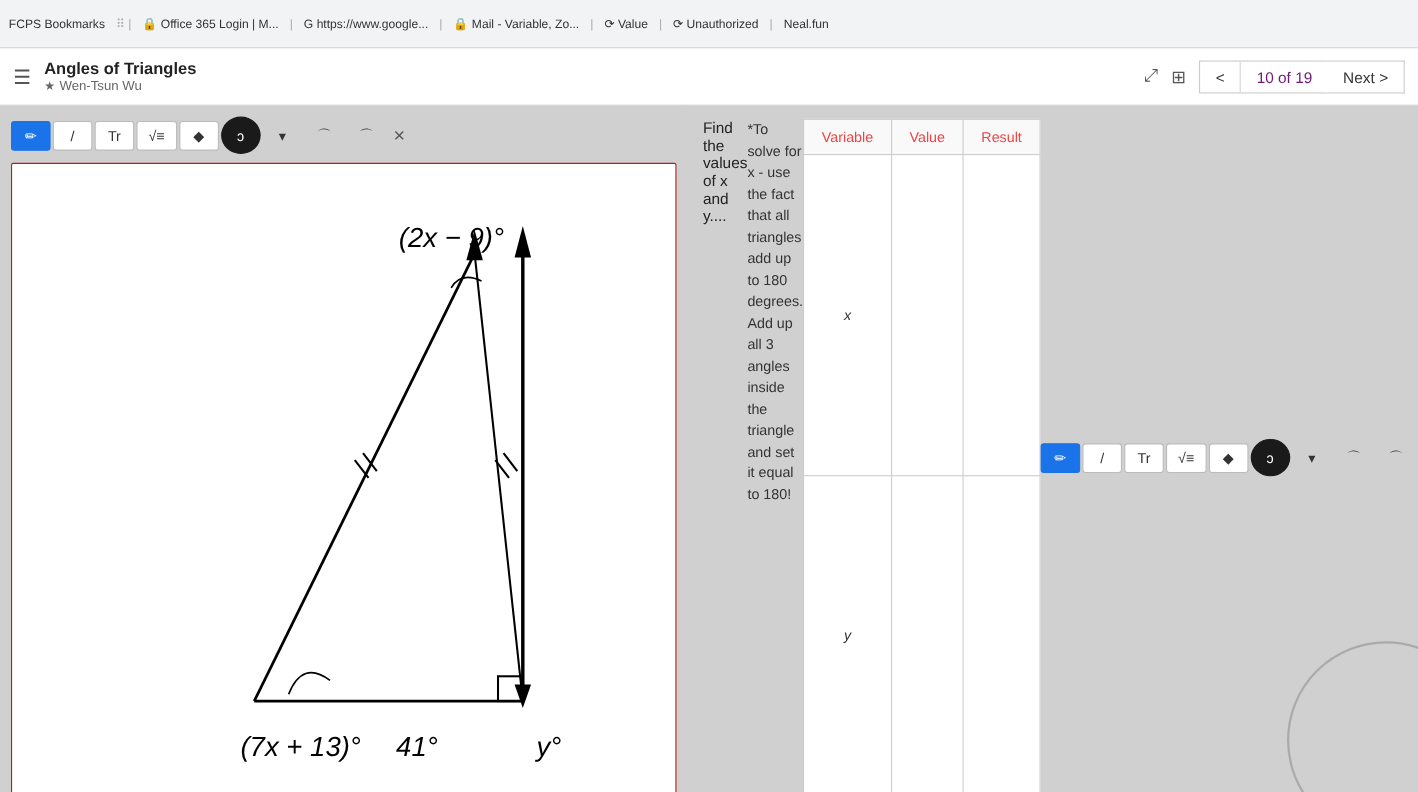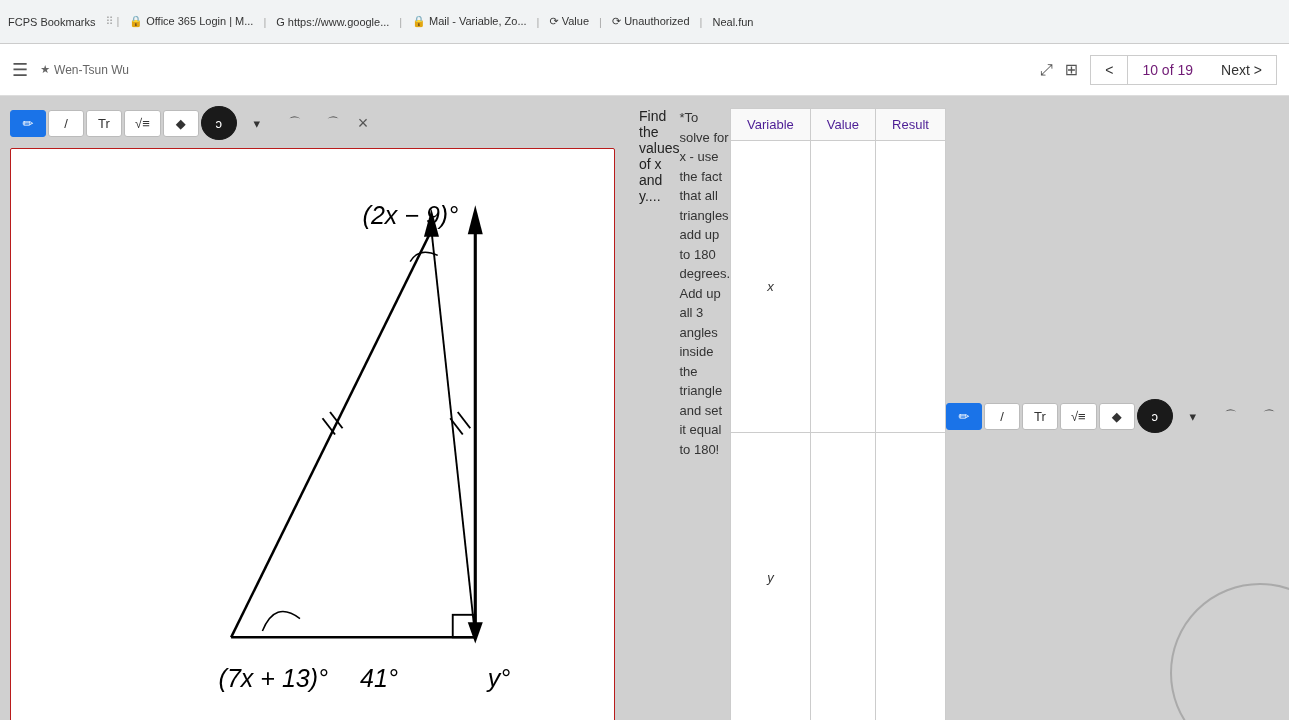--- a/index.html
+++ b/index.html
@@ -167,21 +167,21 @@
       border-collapse: collapse;
       width: 100%;
       background: #fff;
       border: 1px solid #ccc;
     }
     .var-table th {
       border: 1px solid #ccc;
       padding: 8px 16px;
       font-size: 13px;
       font-weight: 500;
-      color: #4c1d95;
+      color: #ef4444;
       background: #f9f9f9;
       text-align: left;
     }
     .var-table td {
       border: 1px solid #ccc;
       padding: 10px 16px;
       font-size: 13px;
       color: #333;
       text-align: center;
       height: 36px;
@@ -232,20 +232,21 @@
   <span>⟳ Value</span>
   <span class="sep">|</span>
   <span>⟳ Unauthorized</span>
   <span class="sep">|</span>
   <span>Neal.fun</span>
 </div>
 
 <div class="app-header">
   <span class="hamburger-icon">☰</span>
   <div class="title-area">
+    <div class="app-title">Angles of Triangles</div>
     <div class="app-subtitle">
       <span class="star-icon">★</span>
       <span>Wen-Tsun Wu</span>
     </div>
   </div>
   <div class="header-center">
     <span class="expand-icon">⤢</span>
     <span class="grid-icon">⊞</span>
   </div>
   <div class="nav-controls">

